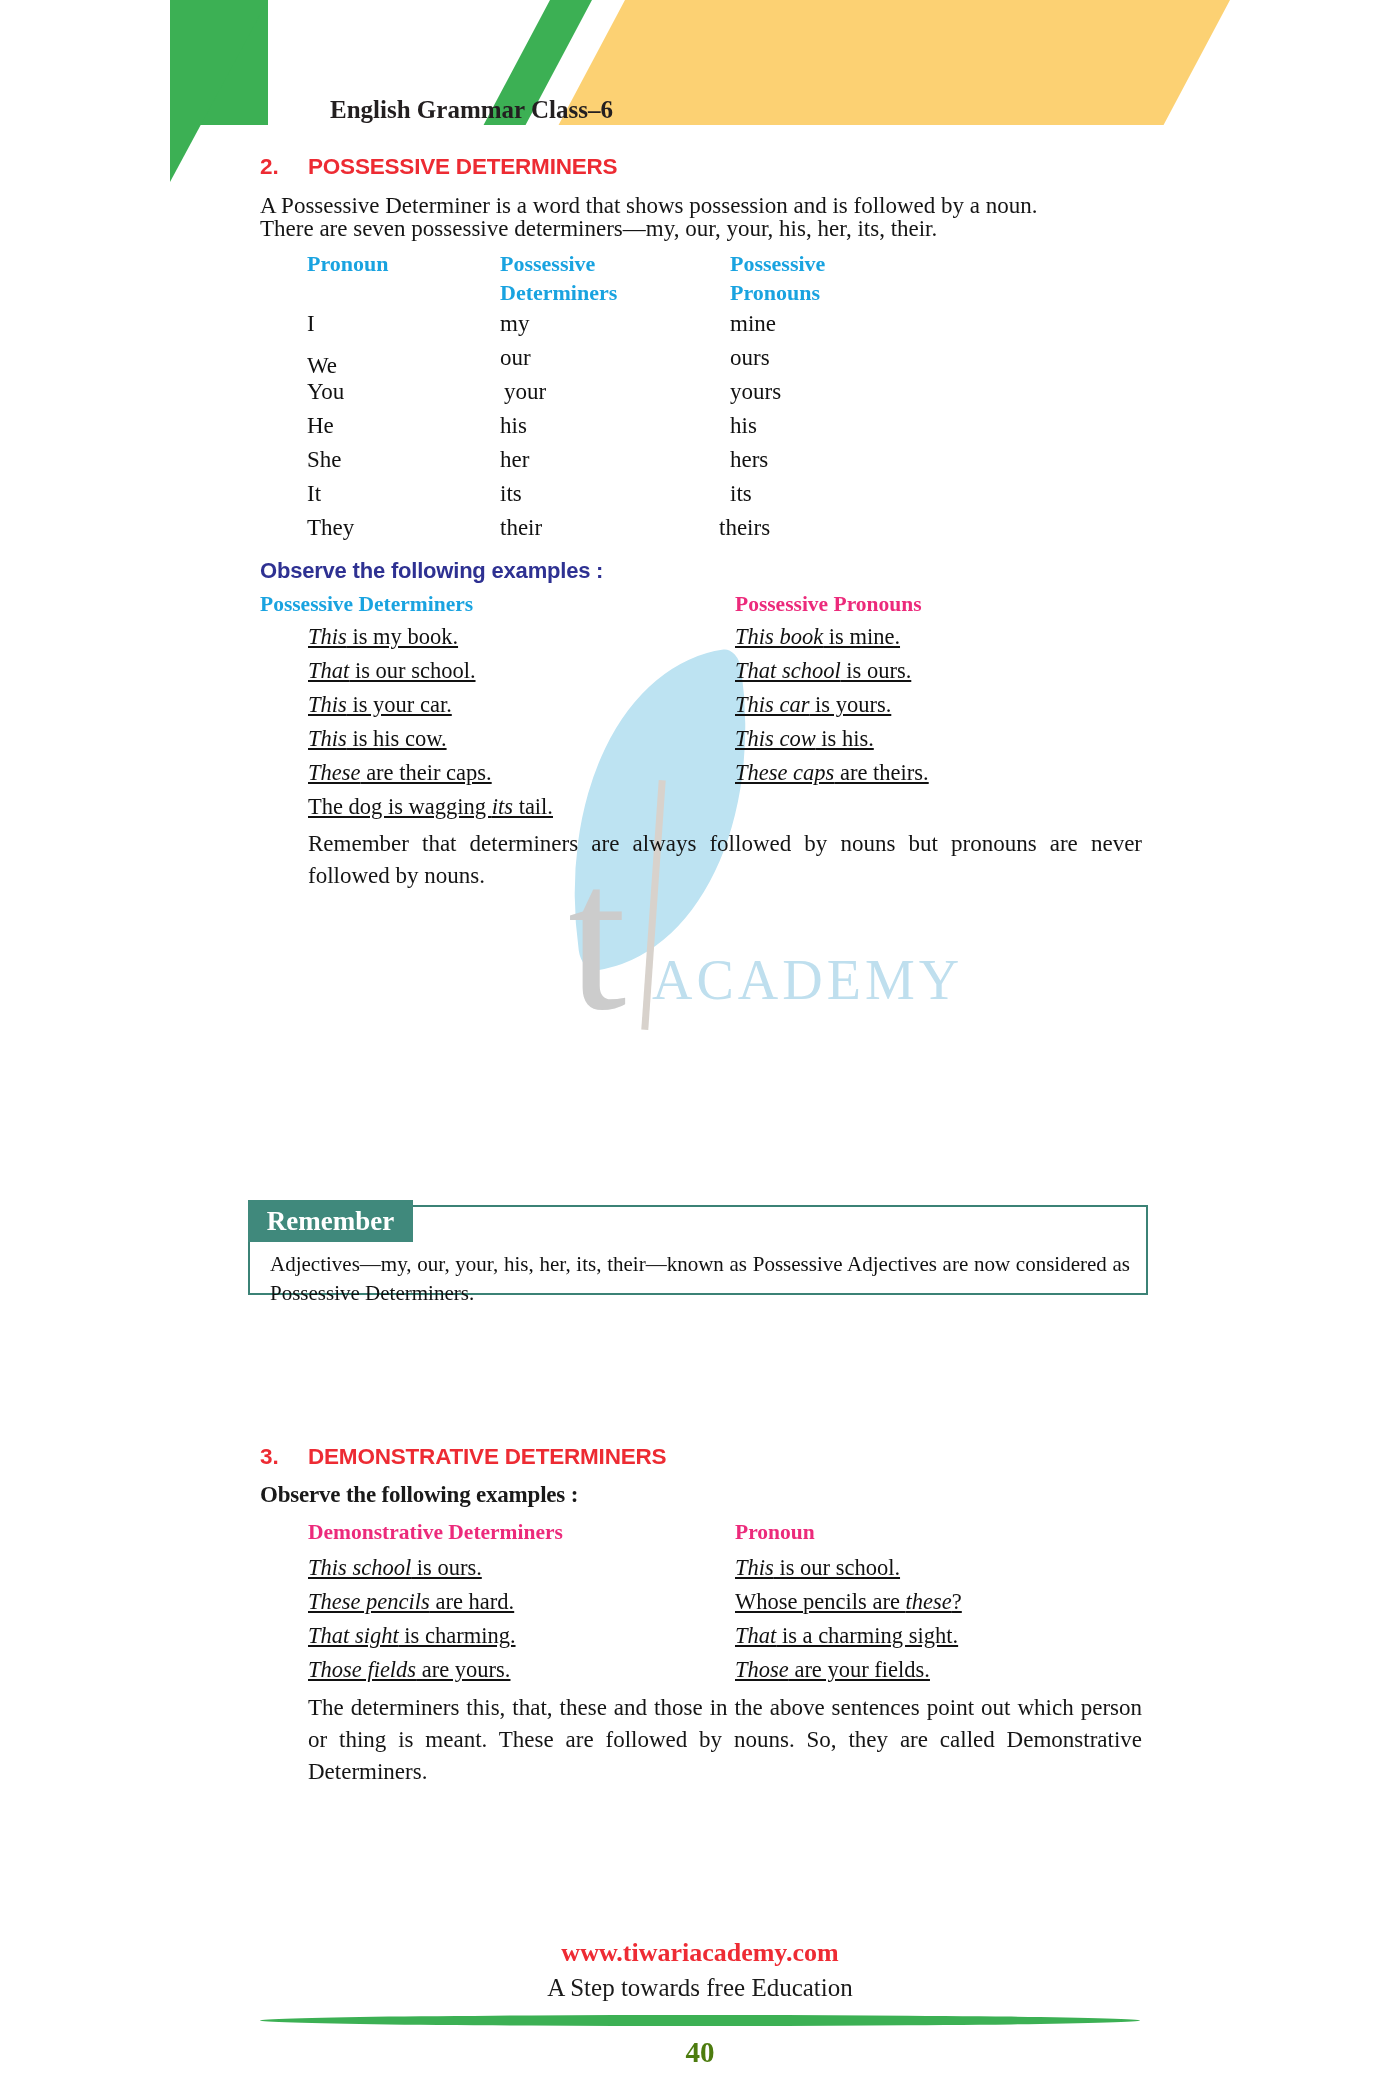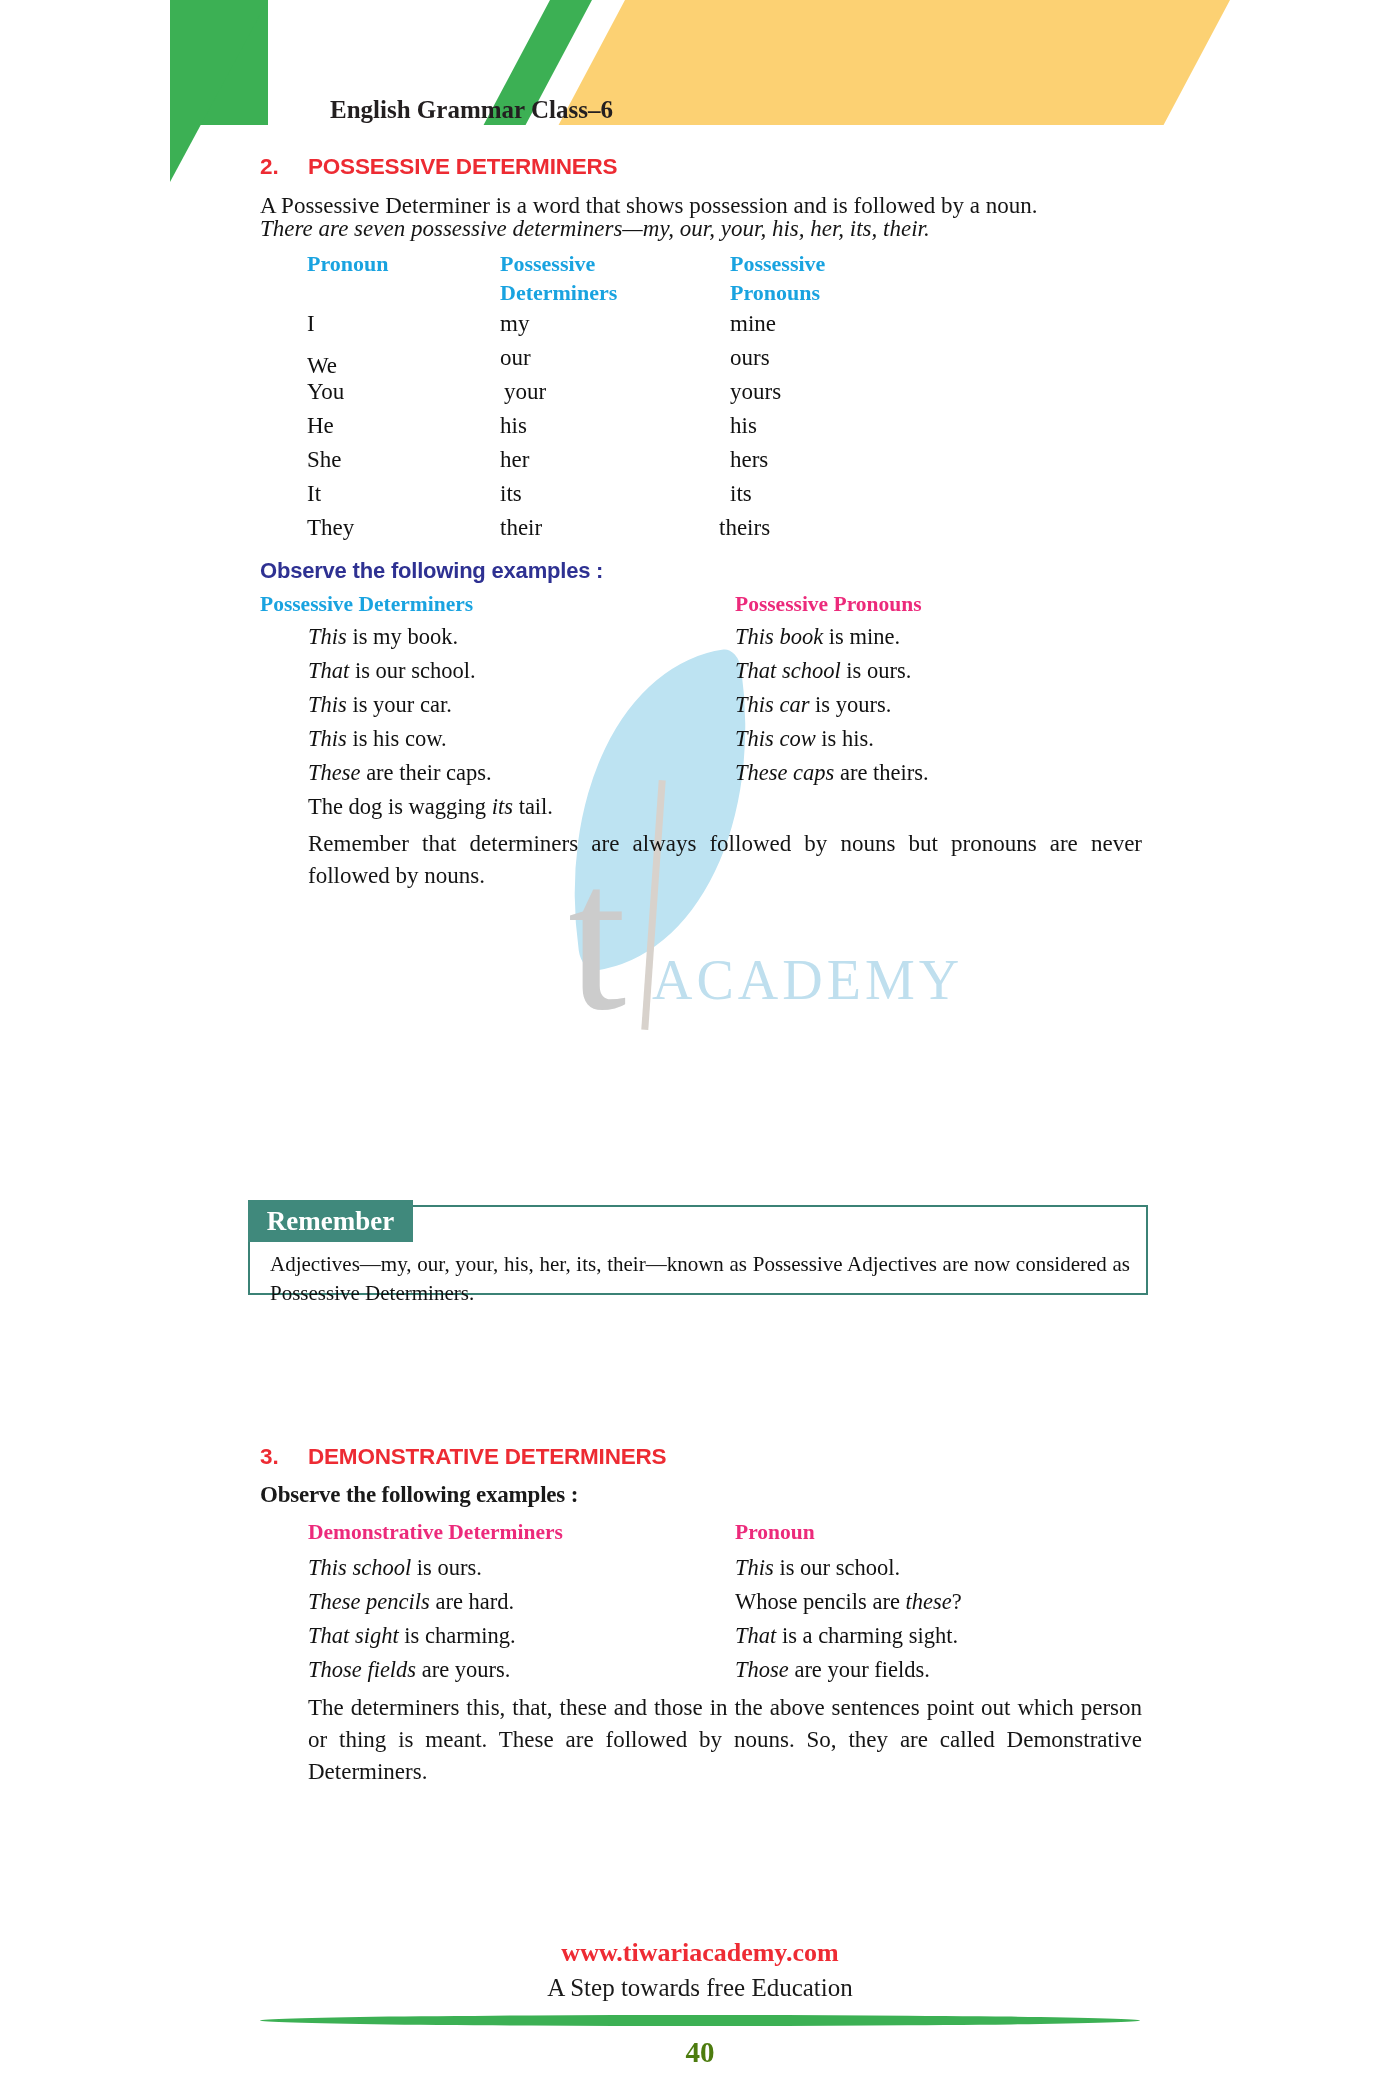--- a/index.html
+++ b/index.html
@@ -120,21 +120,21 @@
   }
   .sec-num { position: absolute; font-family: "Liberation Sans", sans-serif; font-weight: bold; font-size: 22.5px; color: #ed2b33; }
 
   .para {
     position: absolute;
     font-size: 23px;
     line-height: 32px;
     color: #151515;
     text-align: justify;
   }
-  .para-nj { text-align: left; font-style: italic; }
+  .para-nj { text-align: left; }
 
   .tbl-head {
     position: absolute;
     color: #19a3e0;
     font-weight: bold;
     font-size: 22px;
     line-height: 29px;
     font-family: "Liberation Serif", "DejaVu Serif", serif;
   }
   .cell {
@@ -161,20 +161,21 @@
     position: absolute;
     font-weight: bold;
     font-size: 21.5px;
     color: #ec2a7b;
   }
   .ex {
     position: absolute;
     font-size: 22.5px;
     color: #111;
     white-space: nowrap;
+    text-decoration: underline;
   }
   .ex i { font-style: italic; }
 
   
   .remember-box {
     position: absolute;
     left: 78px; top: 1205px;
     width: 900px; height: 90px;
     border: 2px solid #3b8276;
     box-sizing: border-box;

